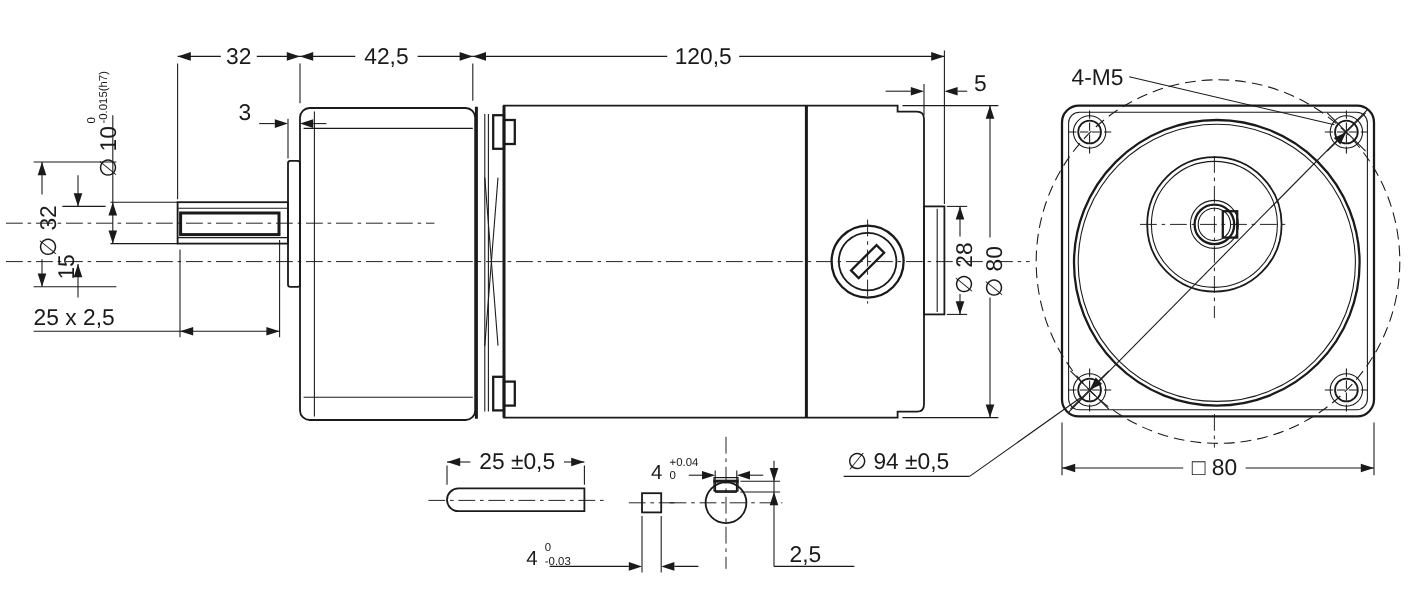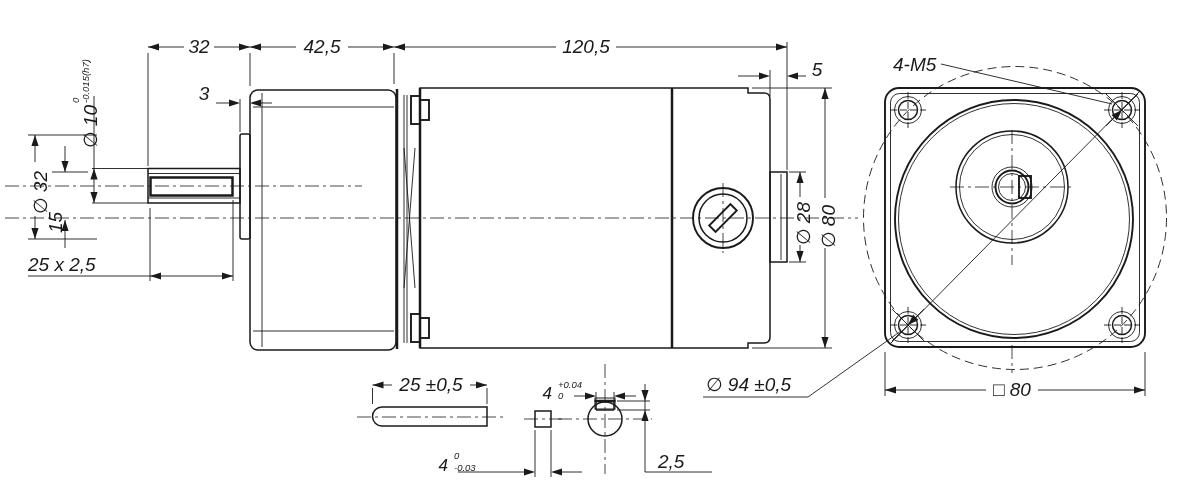--- a/index.html
+++ b/index.html
@@ -1,16 +1,16 @@
 <!DOCTYPE html>
 <html><head>
 <meta charset="utf-8">
 <style>
   html,body{margin:0;padding:0;background:#ffffff;}
-  .stage{position:relative;width:1188px;height:492px;background:#ffffff;overflow:hidden;font-style:italic;}
+  .stage{position:relative;width:1188px;height:492px;background:#ffffff;overflow:hidden;}
   svg{display:block;}
   svg line, svg path, svg rect, svg circle{stroke:#1a1a1a;fill:none;stroke-linecap:butt;}
   svg polygon{fill:#1a1a1a;stroke:none;}
   svg text{fill:#1a1a1a;stroke:none;font-family:"Liberation Sans","DejaVu Sans",sans-serif;}
   .t-dim{font-size:19px;}
   .t-dim-s{font-size:17px;}
   .t-tol{font-size:9.5px;}
   .cl{stroke-width:0.8;stroke-dasharray:14 4 3 4;}
   .thin{stroke-width:0.9;}
   .out{stroke-width:1.5;}

